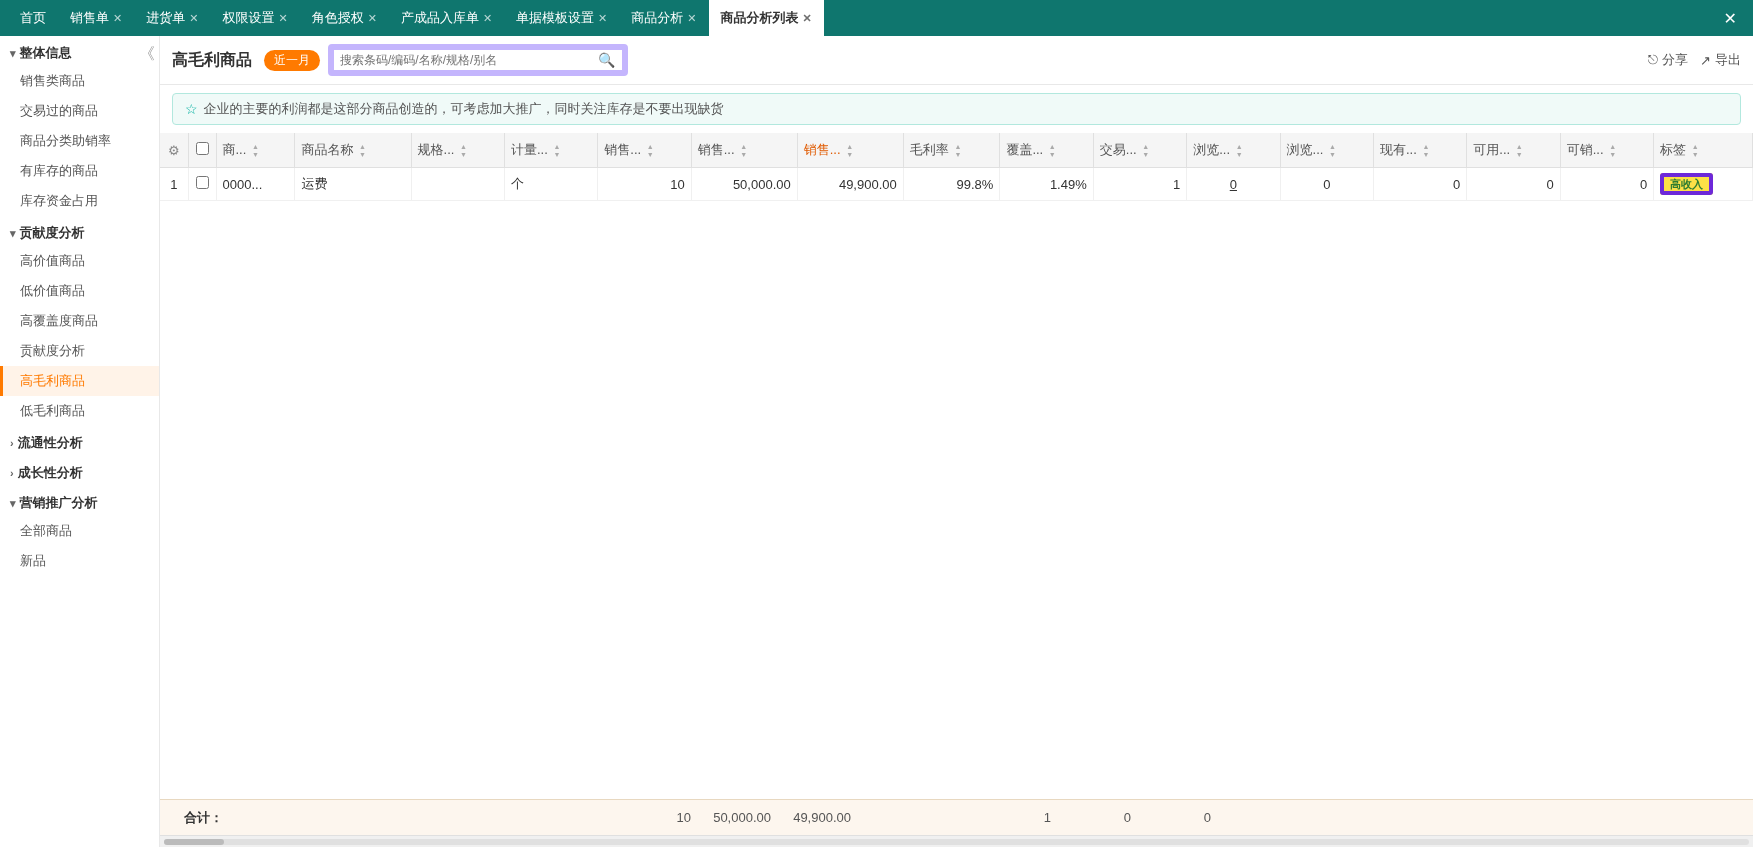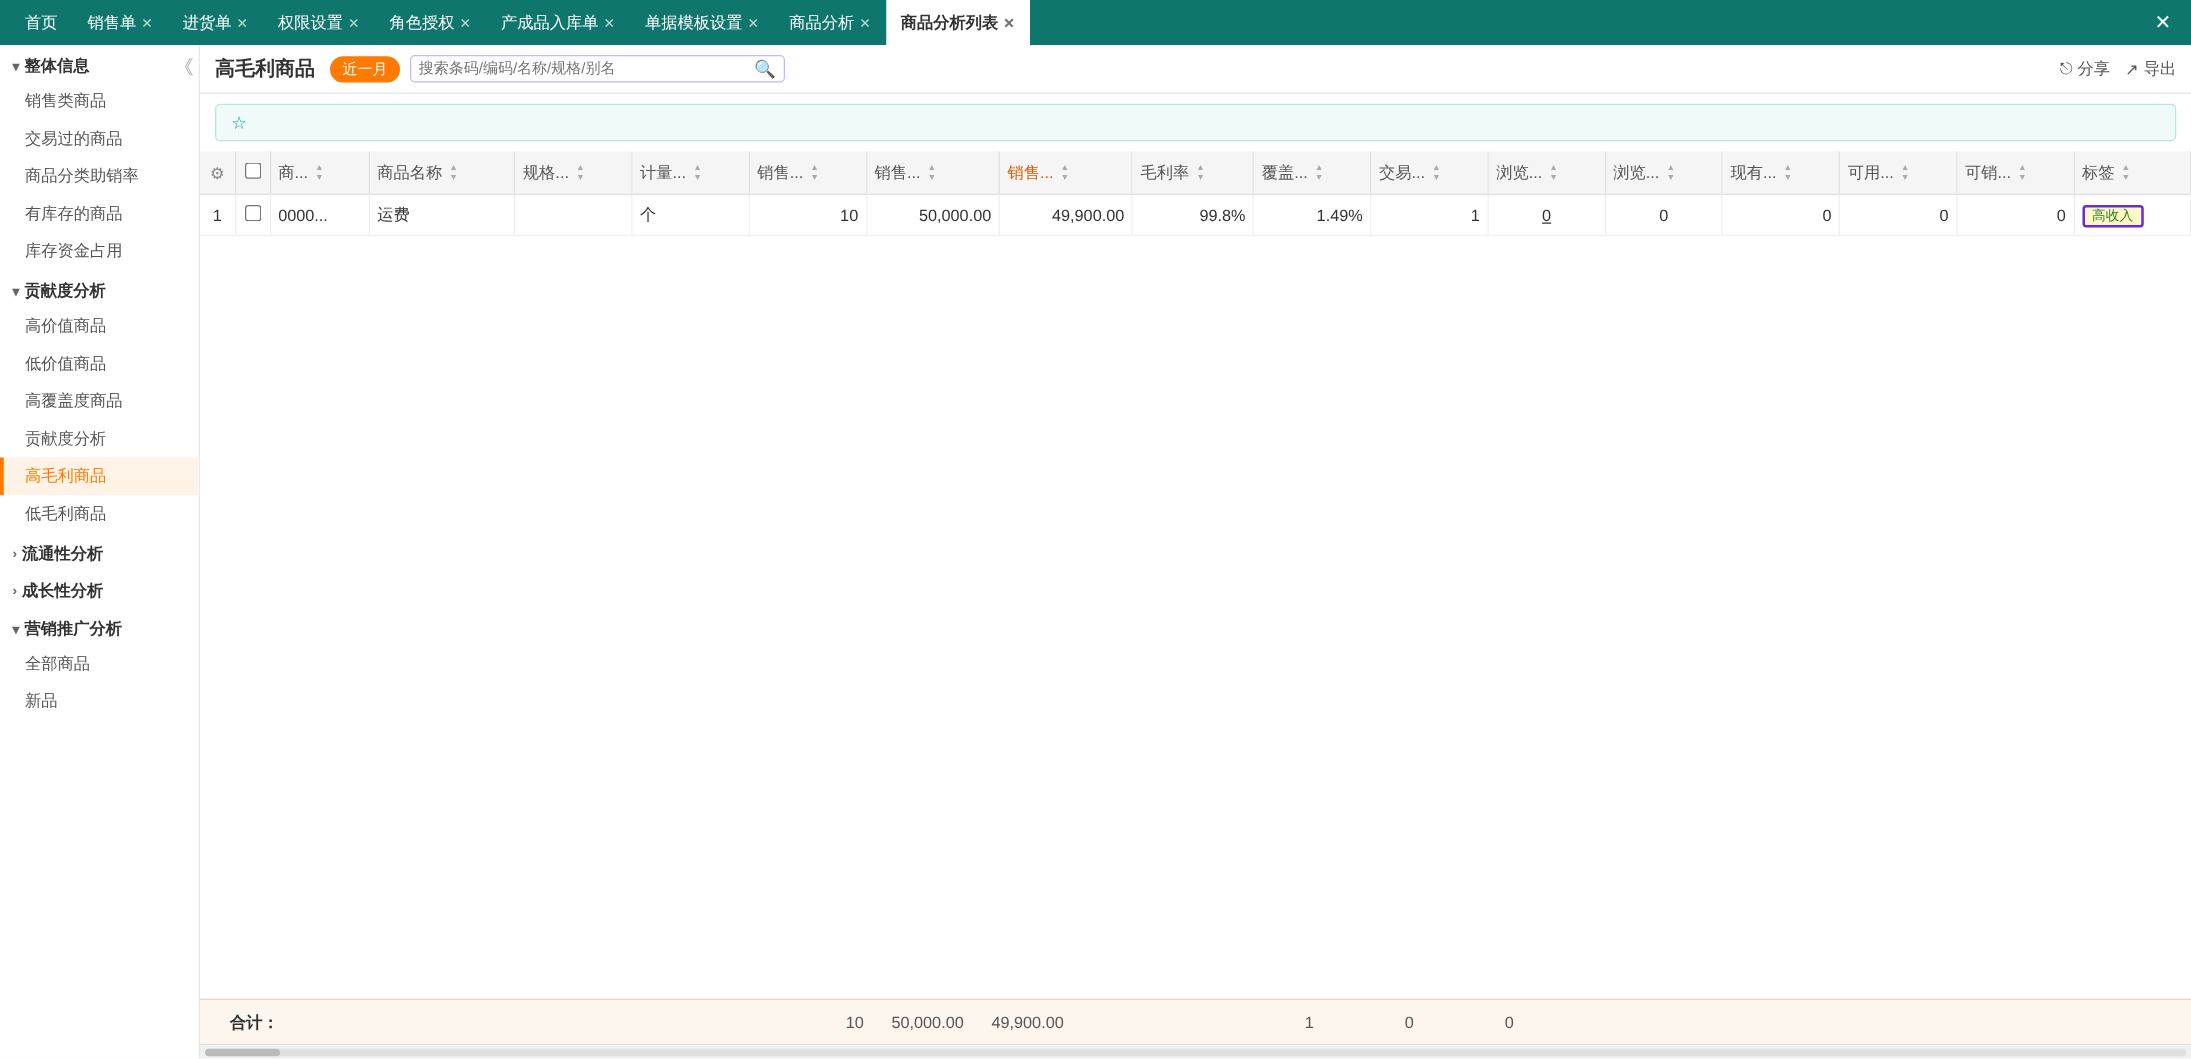--- a/index.html
+++ b/index.html
@@ -120,22 +120,22 @@
       background: #ff7a00;
       color: #fff;
       border: none;
       border-radius: 12px;
       padding: 2px 10px;
       font-size: 12px;
       cursor: pointer;
     }
     .search-box {
       display: flex;
-      align-items: flex-start;
-      border: 1px solid #c4b5fd;
+      align-items: center;
+      border: 6px solid #c4b5fd;
       border-radius: 4px;
       padding: 2px 6px;
       flex: 1;
       max-width: 300px;
     }
     .search-box input {
       border: none;
       outline: none;
       font-size: 12px;
       color: #999;
@@ -200,26 +200,27 @@
     table tbody tr {
       border-bottom: 1px solid #f0f0f0;
     }
     table tbody td {
       padding: 7px 6px;
       color: #333;
       border-right: 1px solid #f0f0f0;
       white-space: nowrap;
     }
     .tag-high-income {
-      background: #fef9c3;
+      background: #fde047;
       color: #2e7d32;
-      border: 2px solid #6d28d9;
+      border: 4px solid #6d28d9;
       border-radius: 3px;
       padding: 1px 6px;
       font-size: 11px;
+      font-weight: bold;
     }
     .col-number { text-align: center; }
     .col-right { text-align: right; }
     .underline { text-decoration: underline; cursor: pointer; }
 
     
     .footer-bar {
       background: #fdf6ee;
       border-top: 1px solid #e8d8c0;
       padding: 6px 12px;
@@ -400,20 +401,21 @@
         </div>
         <div class="action-btn">
           <span>↗</span>
           <span>导出</span>
         </div>
       </div>
     </div>
 
     <div class="info-banner">
       <span class="info-icon">☆</span>
+      <span>企业的主要的利润都是这部分商品创造的，可考虑加大推广，同时关注库存是不要出现缺货</span>
     </div>
 
     <div class="table-container">
       <table>
         <thead>
           <tr>
             <th class="settings-col">⚙</th>
             <th class="checkbox-col">
               <input type="checkbox" style="">
             </th>

